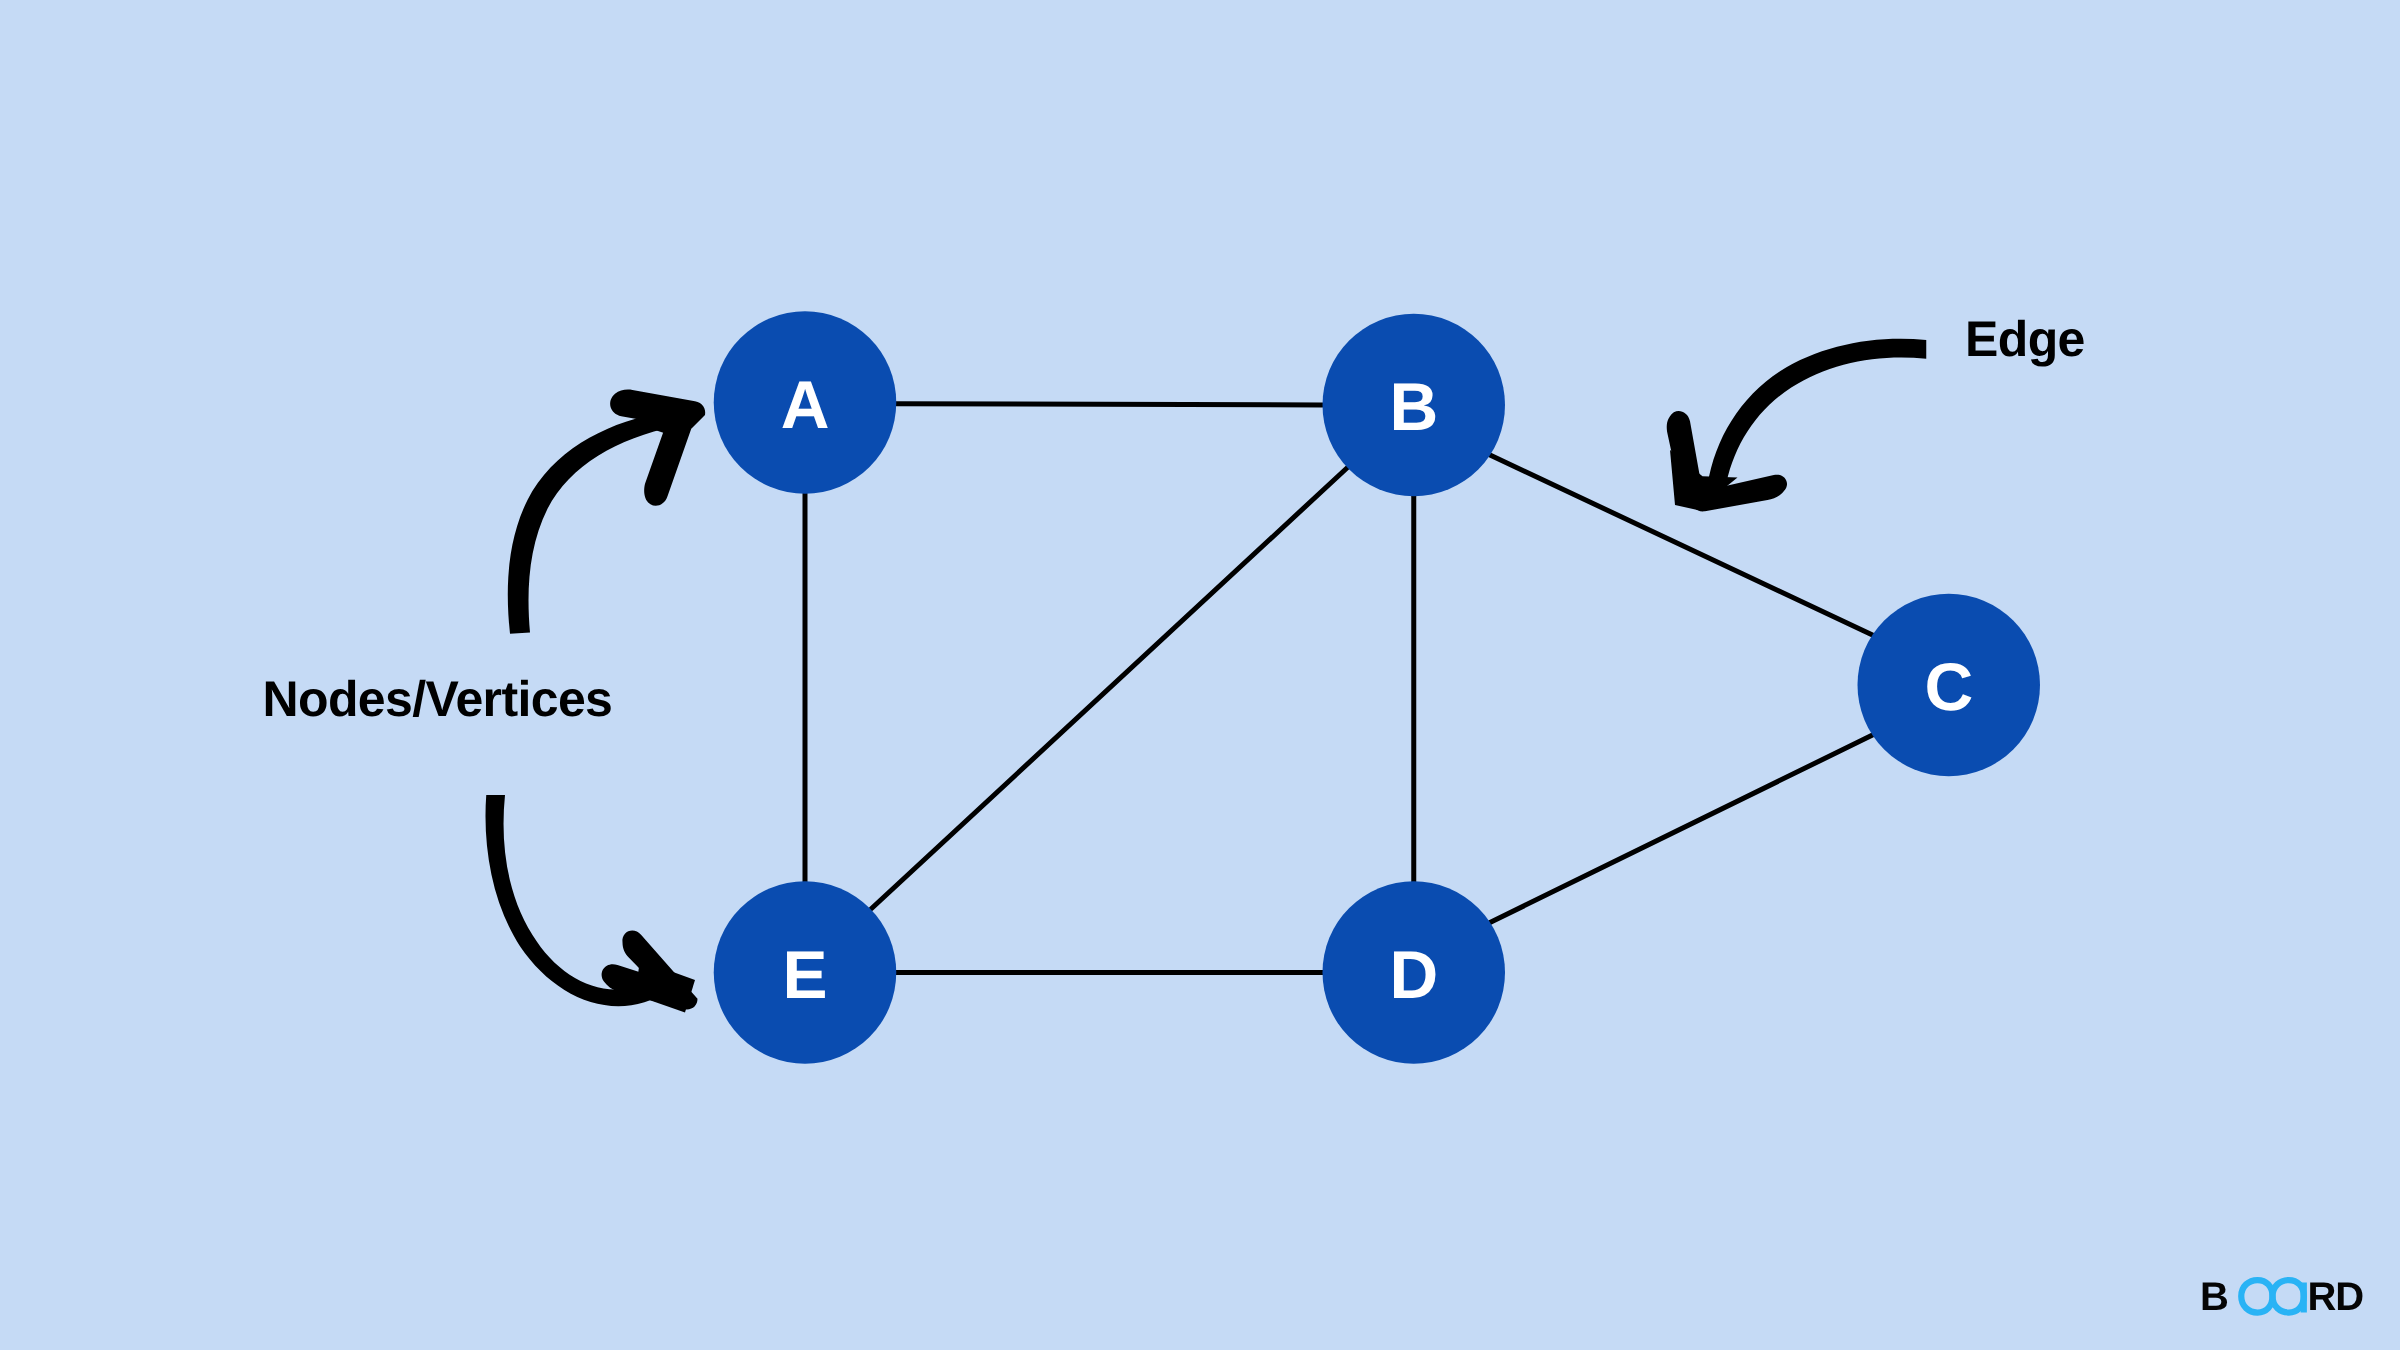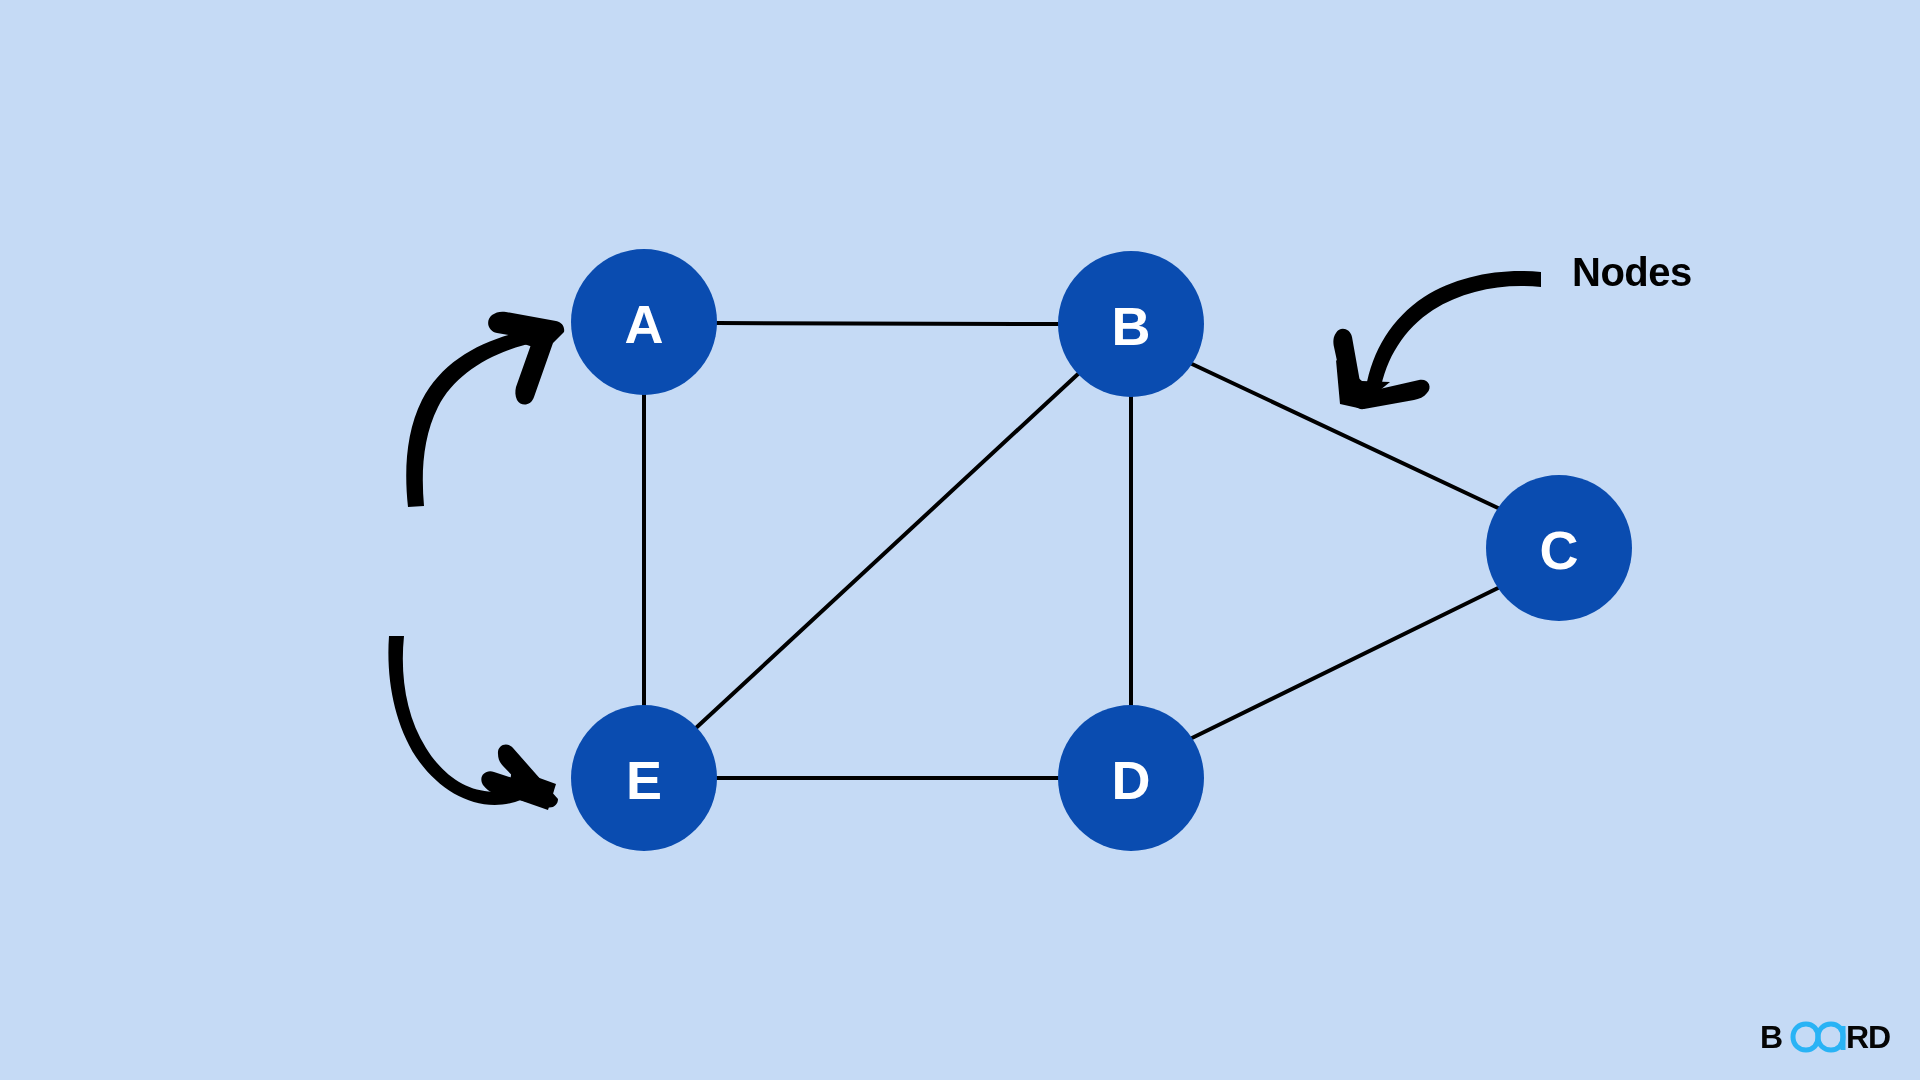--- a/index.html
+++ b/index.html
@@ -190,22 +190,23 @@
                  L 1364,409
                  C 1357,410 1353,405 1355,400
                  Z"></path>
         <path d="M 1336,360 L 1362,381 L 1390,382 L 1358,408 L 1340,404 Z"></path>
       </g>
 
     </g>
 
   </svg>
 
-
-  <div class="annot-text" id="annotation-edge">Nodes</div>
+  <div class="annot-text" id="annotation-nodes">Nodes/Vertices</div>
+
+  <div class="annot-text" id="annotation-edge">Edge</div>
 
   <div id="brand-logo">
     <svg viewBox="0 0 140 44" width="140" height="44" xmlns="http://www.w3.org/2000/svg">
       <text class="logo-text" x="0" y="32" fill="#050505">B</text>
       <g>
         <path d="M 33,21
                  C 33,13 39,8 46,8
                  C 53,8 58,13 58,21
                  C 58,29 53,34 46,34
                  C 39,34 33,29 33,21 Z" fill="none" stroke="#29b3f5" stroke-width="5"></path>

